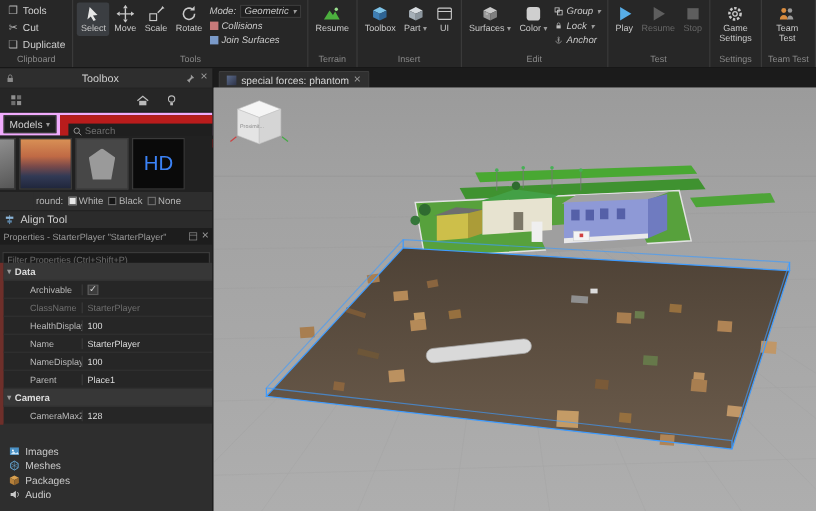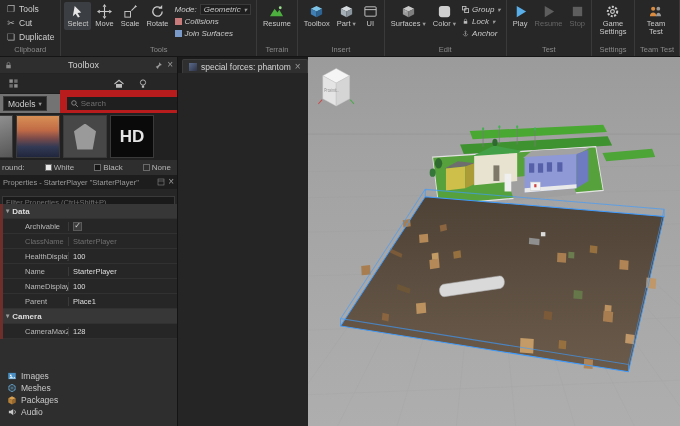--- a/index.html
+++ b/index.html
@@ -29,36 +29,36 @@
 
 .main{flex:1;display:flex;min-height:0;}
 .left-panel{width:178px;flex:none;background:#2e2e2e;border-right:1px solid #141414;display:flex;flex-direction:column;overflow:hidden;}
 
 .panel-hdr{height:17px;display:flex;align-items:center;background:#2e2e2e;border-bottom:1px solid #242424;padding:0 4px;gap:4px;font-size:9px;color:#cfcfcf;flex:none;}
 .ph-spacer{flex:1;}
 .xicon{color:#9a9a9a;font-size:10px;line-height:1;}
 
 .tb-tabs{height:20px;background:#262626;display:flex;align-items:center;padding:0 8px;gap:12px;border-bottom:1px solid #1f1f1f;flex:none;}
 .tb-tabs .spacer{flex:1;}
-.tb-filter{height:19px;display:flex;align-items:center;gap:13px;padding:2px 3px;background:#737373;flex:none;}
+.tb-filter{height:19px;display:flex;gap:3px;padding:2px 3px;background:#f0abfc;flex:none;}
 .dropdown{height:15px;background:#1f1f1f;border:1px solid #3a3a3a;display:flex;align-items:center;gap:3px;padding:0 4px;font-size:8.5px;color:#cfcfcf;flex:1;}
 .dropdown .dd-label{flex:1;}
 .searchbox{height:27px;background:#1f1f1f;border:7px solid #b91c1c;display:flex;align-items:center;gap:2px;padding:0 3px;flex:1;}
 .searchbox input{flex:1;min-width:0;background:transparent;border:none;outline:none;color:#cfcfcf;font-size:8px;}
 input::placeholder{color:#6f6f6f;}
 
 .thumbs{display:flex;gap:3px;padding:2px 0;background:#212121;height:47px;align-items:center;flex:none;}
 .thumb{width:44px;height:43px;flex:none;border:1px solid #3a3a3a;}
 .thumb.partial{width:13px;border-left:none;background:linear-gradient(160deg,#8f8f8f,#565656);}
 .thumb.sunset{background:linear-gradient(#d89055 0%,#c06a45 35%,#7a4a4a 55%,#323a55 75%,#20263c 100%);}
 .thumb.mesh{background:#474747;display:flex;align-items:center;justify-content:center;}
 .meshshape{width:22px;height:26px;background:#9a9a9a;clip-path:polygon(50% 0,100% 30%,85% 100%,15% 100%,0 30%);}
-.thumb.hd{background:#0a0a0a;color:#e5e5e5;display:flex;align-items:center;justify-content:center;font-weight:bold;font-size:17px;}
-
-.bg-options{display:flex;align-items:center;gap:20px;padding:0 2px;height:15px;font-size:8px;color:#b5b5b5;background:#2e2e2e;flex:none;}
+.thumb.hd{background:#0a0a0a;color:#3b82f6;display:flex;align-items:center;justify-content:center;font-weight:normal;font-size:17px;}
+
+.bg-options{display:flex;align-items:center;gap:4px;padding:0 2px;height:15px;font-size:8px;color:#b5b5b5;background:#2e2e2e;flex:none;margin-left:28px;}
 .cbopt{display:flex;align-items:center;gap:2px;}
 .cb{width:7px;height:7px;border:1px solid #6a6a6a;display:inline-block;flex:none;}
 .cb.white{background:#e8e8e8;}
 .cb.black{background:#161616;}
 
 .align-row{display:flex;align-items:center;gap:4px;height:15px;padding:0 3px;background:#2b2b2b;border-top:1px solid #222;font-size:9px;color:#cfcfcf;flex:none;}
 
 .props-header{height:14px;background:#1d1d1d;display:flex;align-items:center;font-size:7.5px;color:#9a9a9a;padding:0 3px;gap:3px;flex:none;}
 .ph-title{flex:1;white-space:nowrap;overflow:hidden;}
 .props-filter{height:15px;background:#262626;padding:1.5px 2px;flex:none;}
@@ -69,21 +69,21 @@
 .prow .pkey{width:66px;flex:none;color:#b9b9b9;padding-left:22px;white-space:nowrap;overflow:hidden;border-right:1px solid #3a3a3a;}
 .prow .pval{flex:1;color:#dedede;padding-left:4px;white-space:nowrap;overflow:hidden;}
 .prow.dim .pkey,.prow.dim .pval{color:#6f6f6f;}
 .pcheck{width:9px;height:9px;border:1px solid #5a5a5a;background:#3c3c3c;color:#cfcfcf;font-size:8px;line-height:8px;display:flex;align-items:center;justify-content:center;}
 .fillspace{flex:1;}
 .asset-tree{padding:3px 0 8px;flex:none;}
 .arow{display:flex;align-items:center;gap:4px;height:12px;padding-left:7px;font-size:8.5px;color:#c9c9c9;}
 .aicon{width:10px;height:10px;flex:none;}
 
 
-.viewport{flex:1;display:flex;flex-direction:row;min-width:0;}
+.viewport{flex:1;display:flex;flex-direction:column;min-width:0;}
 .tabbar{height:16px;background:#1b1b1b;display:flex;align-items:flex-end;padding-left:4px;flex:none;}
 .vtab{height:14px;background:#2f2f2f;display:flex;align-items:center;gap:4px;padding:0 6px;font-size:8.5px;color:#d5d5d5;border:1px solid #3c3c3c;border-bottom:none;border-radius:2px 2px 0 0;white-space:nowrap;}
 .gicon{width:8px;height:8px;background:linear-gradient(135deg,#5a6a8a,#2e3348);flex:none;}
 .scene{flex:1;position:relative;background:#a3a3a3;min-height:0;}
 .scene svg{position:absolute;inset:0;width:100%;height:100%;}
 </style>
 </head>
 <body>
 
 <div class="app">
@@ -391,20 +391,28 @@
         <span class="cbopt">
             <span class="cb black"></span>
             <span>Black</span>
           </span>
         <span class="cbopt">
             <span class="cb"></span>
             <span>None</span>
           </span>
       </div>
 
+      <div class="align-row">
+        <svg width="10" height="10" viewBox="0 0 16 16">
+            <line x1="8" y1="2" x2="8" y2="14" stroke="#8ab4d8"></line>
+            <rect x="3" y="4" width="10" height="3" fill="#8ab4d8"></rect>
+            <rect x="5" y="9" width="6" height="3" fill="#5a84a8"></rect>
+          </svg>
+        <span>Align Tool</span>
+      </div>
 
       <div class="props-header">
         <span class="ph-title">Properties - StarterPlayer "StarterPlayer"</span>
         <svg width="8" height="8" viewBox="0 0 16 16">
             <rect x="2" y="2" width="12" height="12" fill="none" stroke="#9a9a9a"></rect>
             <line x1="2" y1="6" x2="14" y2="6" stroke="#9a9a9a"></line>
           </svg>
         <span class="xicon">×</span>
       </div>
 

